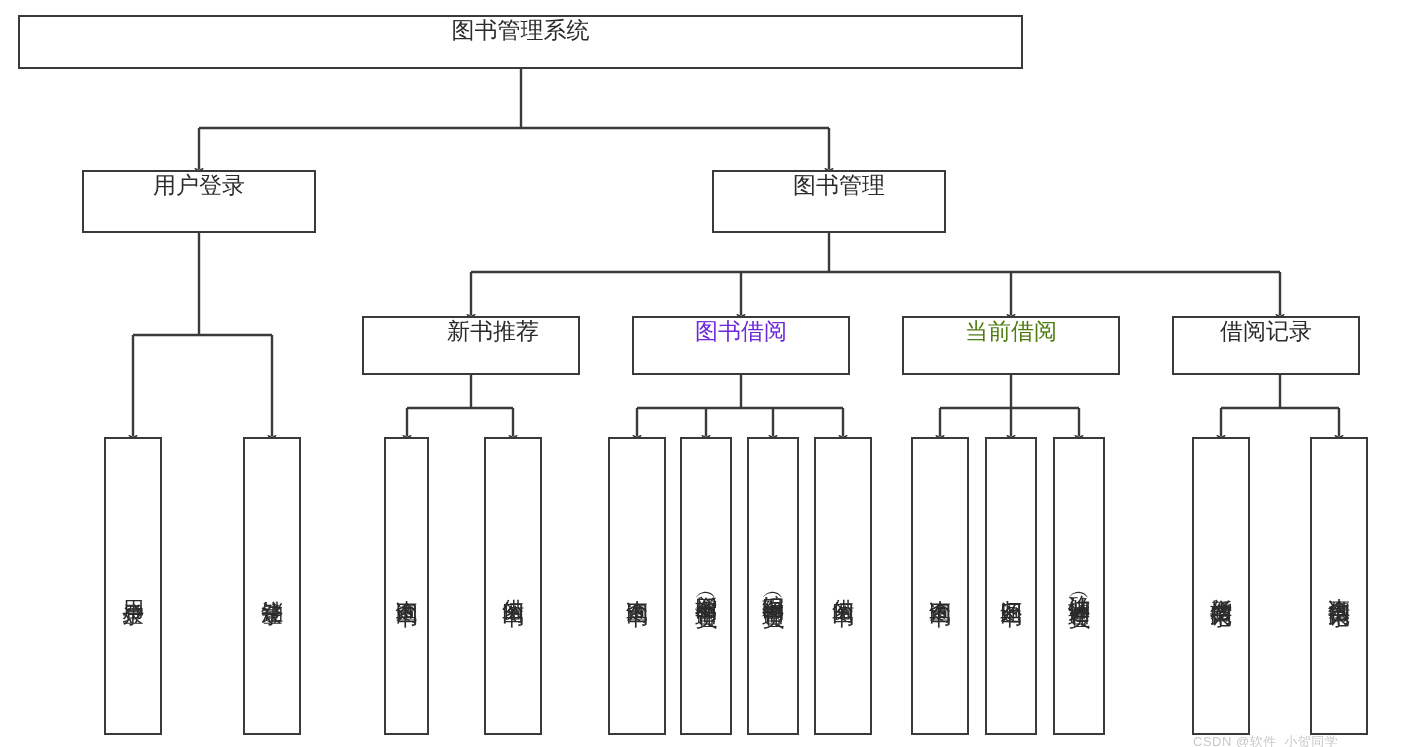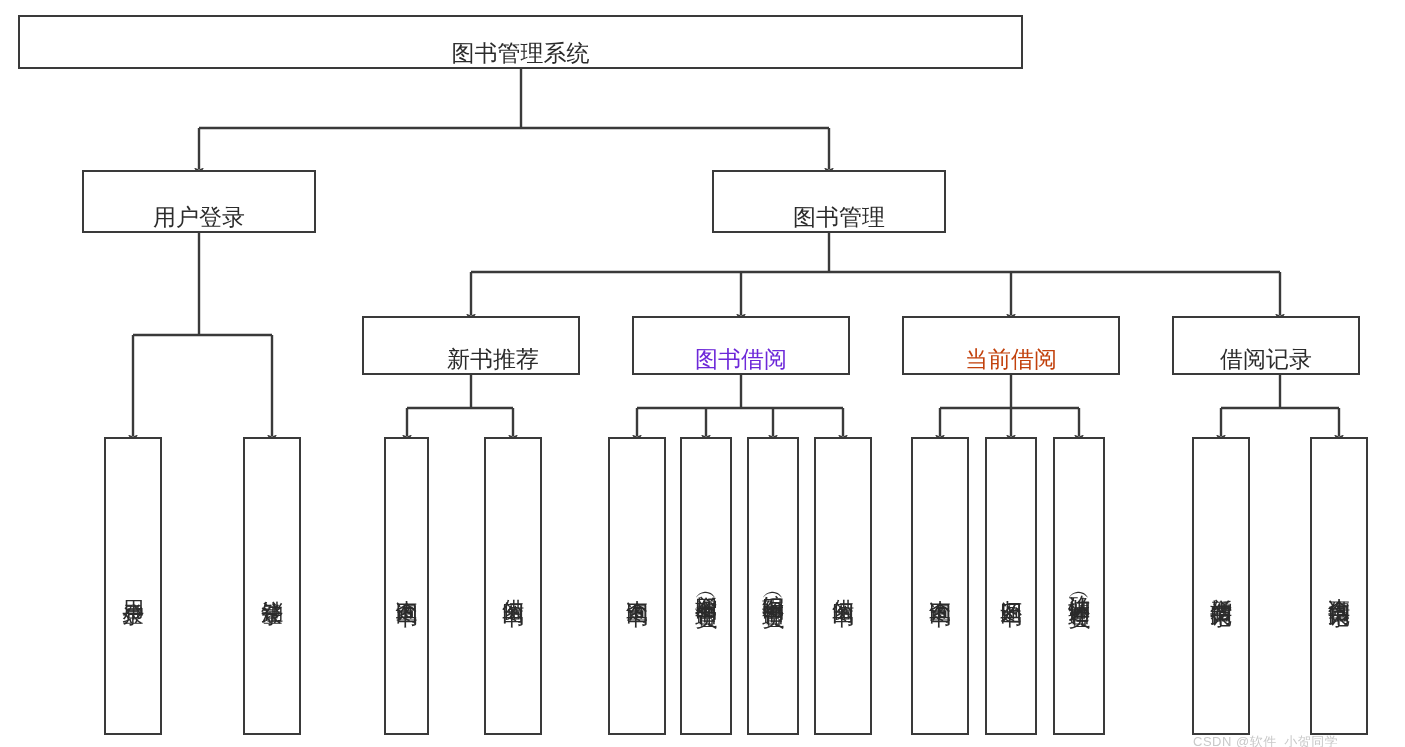--- a/index.html
+++ b/index.html
@@ -24,21 +24,21 @@
     width: 1405px;
     height: 747px;
     pointer-events: none;
   }
   .node {
     position: absolute;
     box-sizing: border-box;
     background: #ffffff;
     border: 2px solid #3a3a3a;
     display: flex;
-    align-items: flex-end;
+    align-items: flex-start;
     justify-content: center;
     overflow: hidden;
   }
   .node-label {
     color: #2b2b2b;
     text-align: center;
     line-height: 1.18;
     white-space: pre;
   }
   .node.horiz .node-label {
@@ -124,21 +124,21 @@
       <div class="node horiz" style="left: 712px; top: 170px; width: 234px; height: 63px; border-color: rgb(58, 58, 58); background: rgb(255, 255, 255); padding-left: 20px;">
         <span class="node-label" style="color: rgb(43, 43, 43);">图书管理</span>
       </div>
       <div class="node horiz" style="left: 362px; top: 316px; width: 218px; height: 59px; border-color: rgb(58, 58, 58); background: rgb(255, 255, 255);">
         <span class="node-label" style="color: rgb(43, 43, 43); margin-left: 44px;">新书推荐</span>
       </div>
       <div class="node horiz" style="left: 632px; top: 316px; width: 218px; height: 59px; border-color: rgb(58, 58, 58); background: rgb(255, 255, 255);">
         <span class="node-label" style="color: #6d28d9;">图书借阅</span>
       </div>
       <div class="node horiz" style="left: 902px; top: 316px; width: 218px; height: 59px; border-color: rgb(58, 58, 58); background: rgb(255, 255, 255);">
-        <span class="node-label" style="color: #c2410c;">当前借阅</span>
+        <span class="node-label" style="color: #4d7c0f;">当前借阅</span>
       </div>
       <div class="node horiz" style="left: 1172px; top: 316px; width: 188px; height: 59px; border-color: rgb(58, 58, 58); background: rgb(255, 255, 255);">
         <span class="node-label" style="color: rgb(43, 43, 43);">借阅记录</span>
       </div>
       <div class="node vert" style="left: 104px; top: 437px; width: 58px; height: 298px; border-color: rgb(58, 58, 58); background: rgb(255, 255, 255);">
         <span class="node-label" style="color: rgb(43, 43, 43);">用户登录</span>
       </div>
       <div class="node vert" style="left: 243px; top: 437px; width: 58px; height: 298px; border-color: rgb(58, 58, 58); background: rgb(255, 255, 255);">
         <span class="node-label" style="color: rgb(43, 43, 43);">注销登录</span>
       </div>

